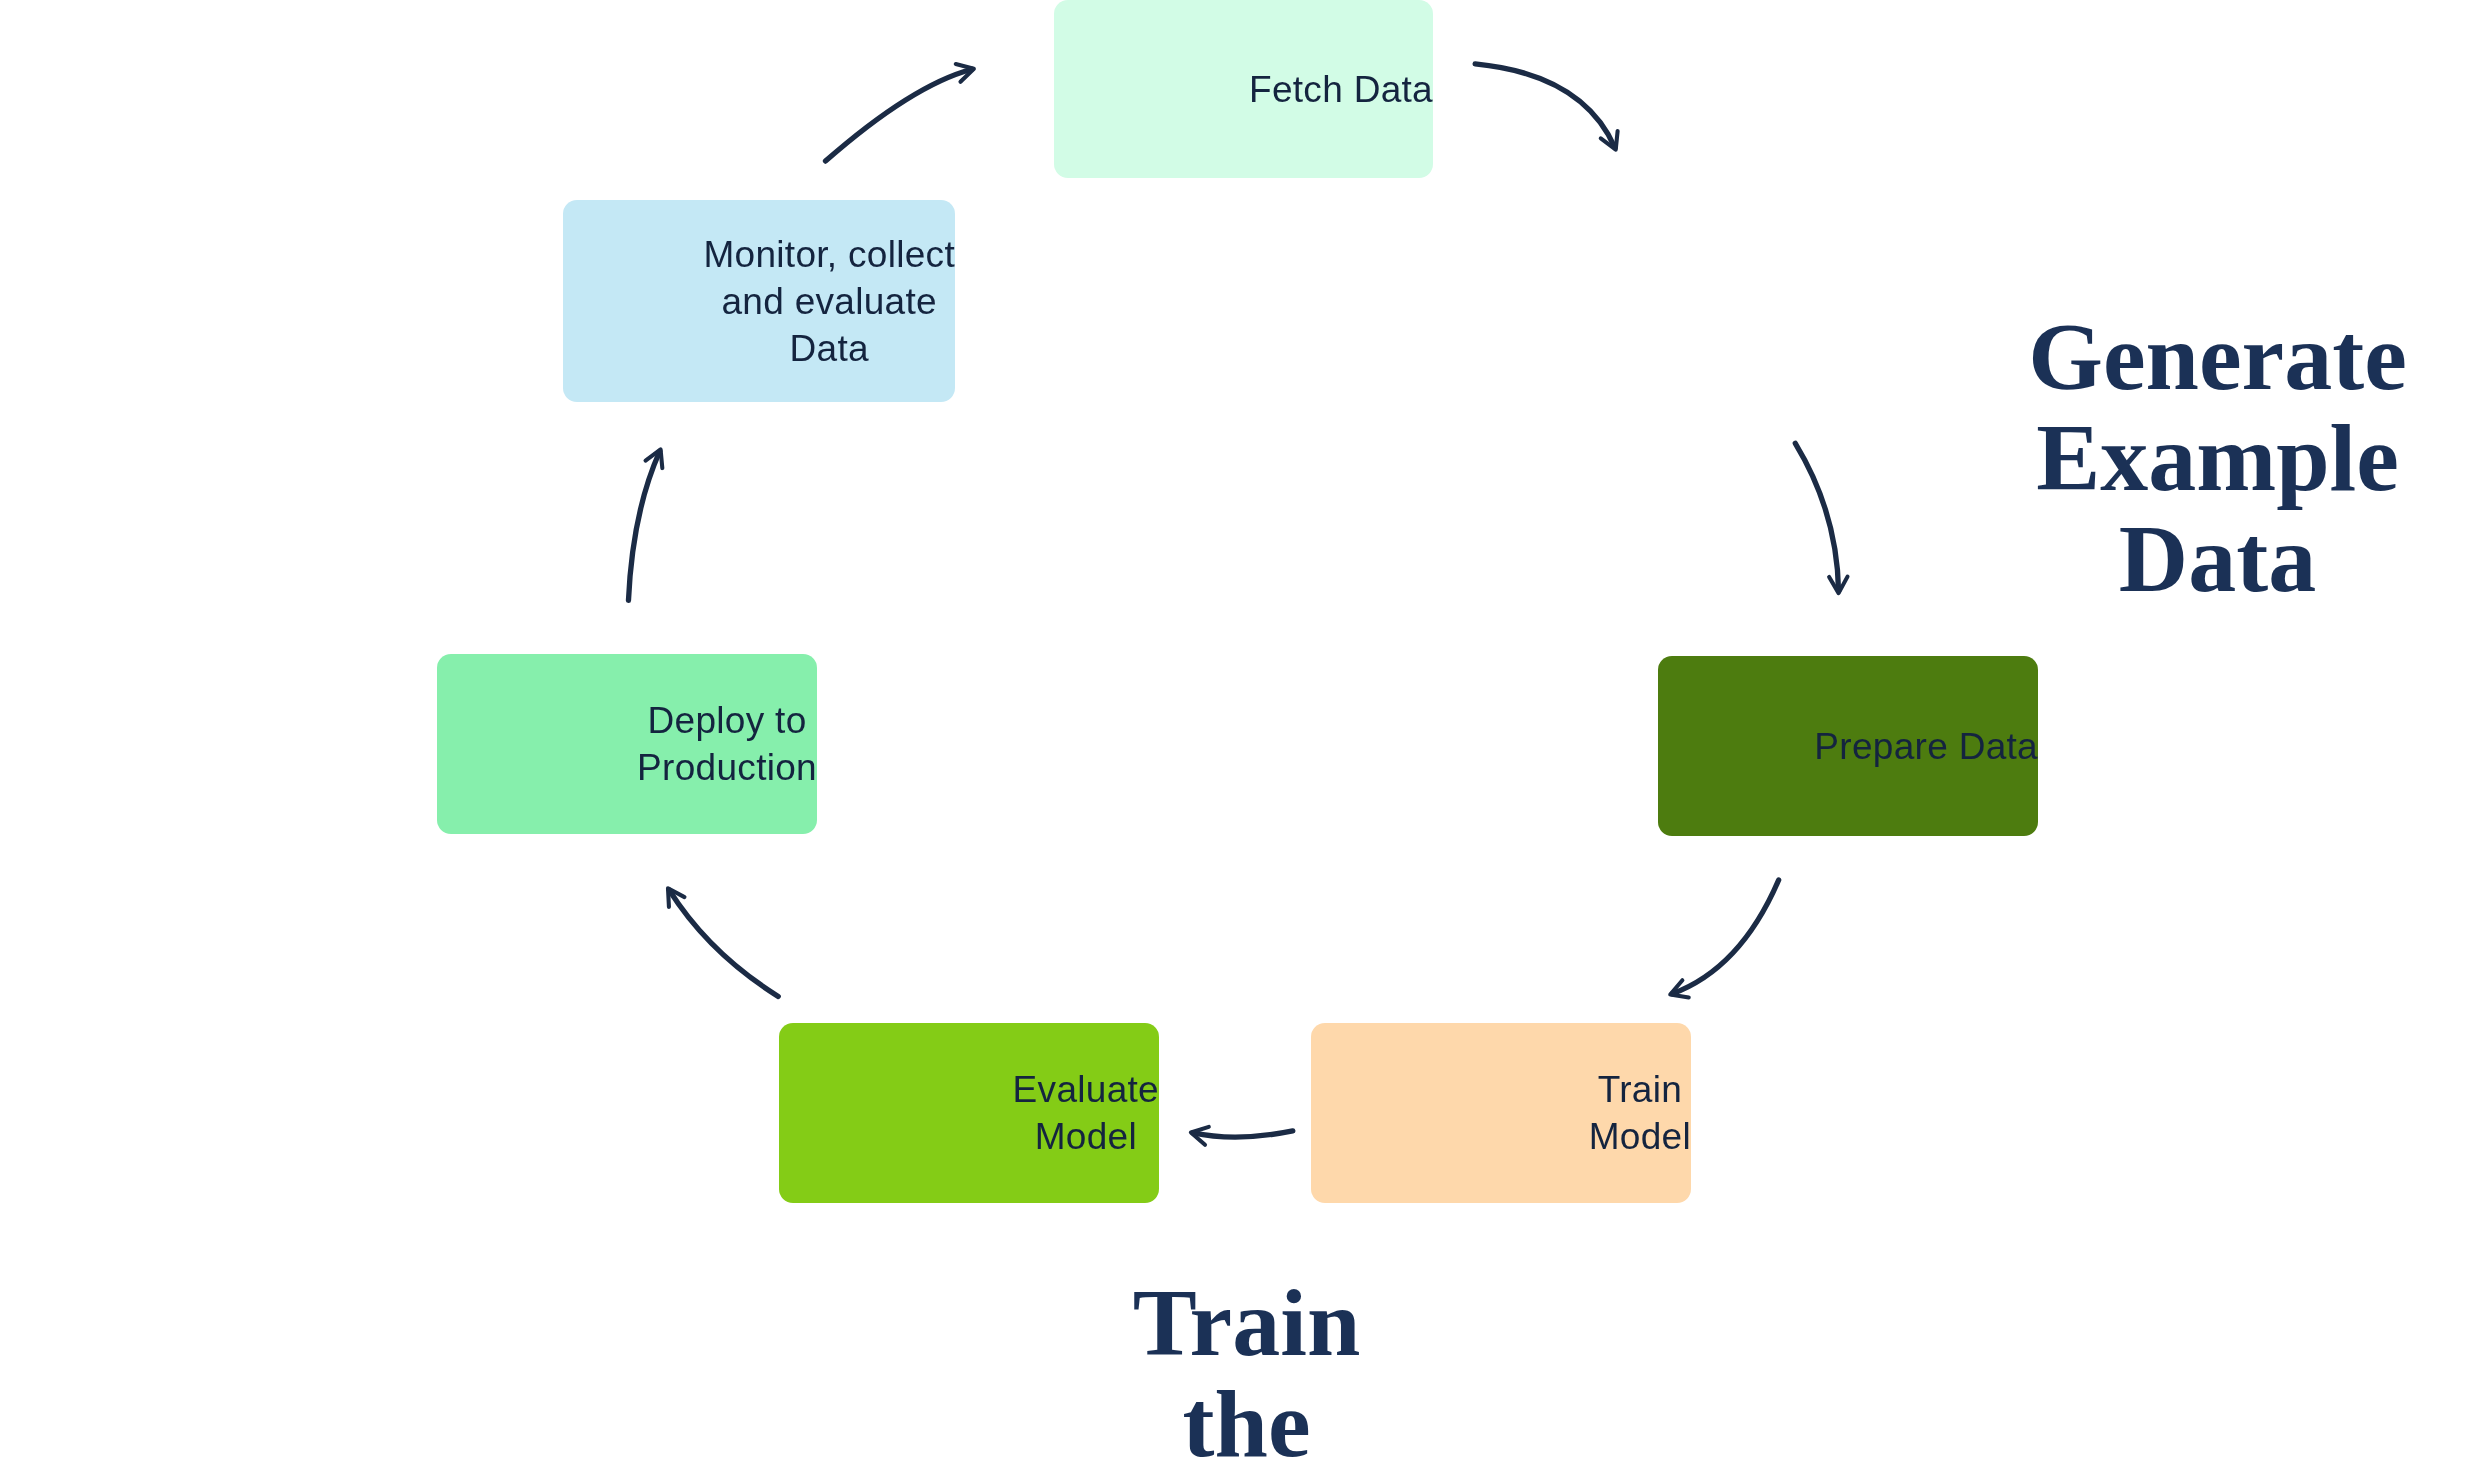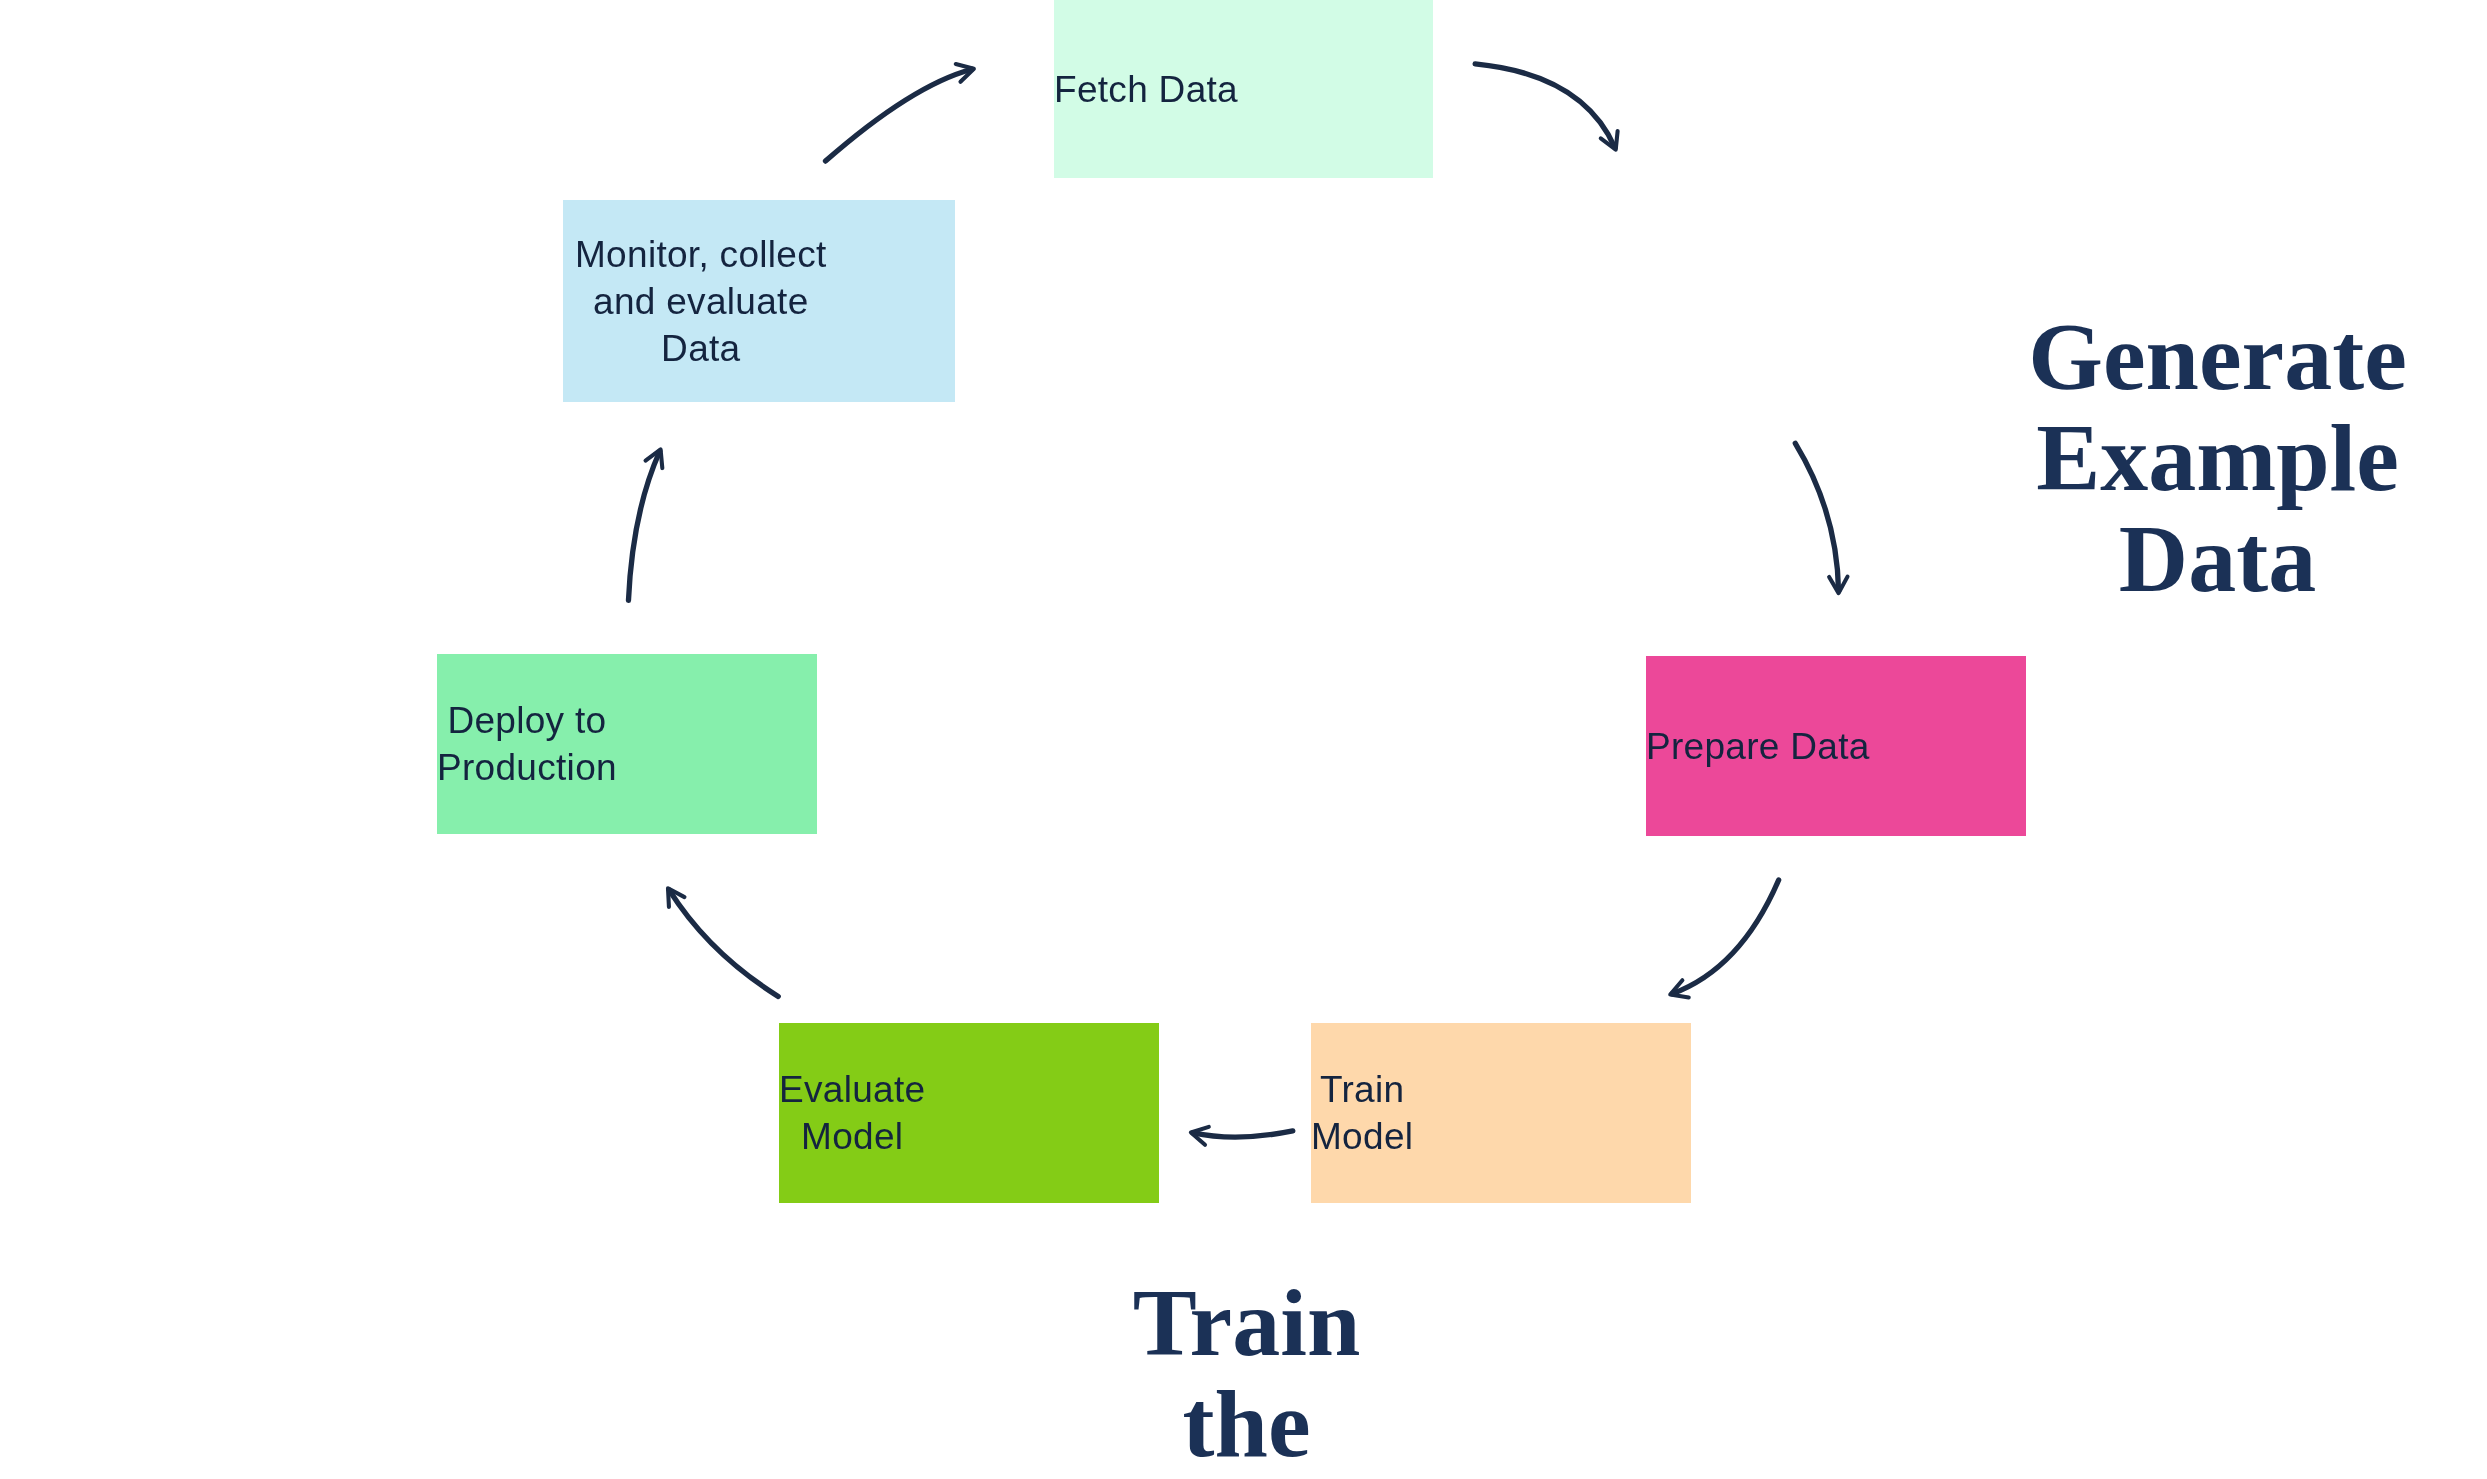--- a/index.html
+++ b/index.html
@@ -20,22 +20,23 @@
     left: 0;
     top: 0;
     width: 2487px;
     height: 1479px;
     pointer-events: none;
   }
   .node {
     position: absolute;
     display: flex;
     align-items: center;
-    justify-content: flex-start;
+    justify-content: flex-end;
     text-align: center;
+    border-radius: 14px;
   }
   .node-label {
     font-family: "Liberation Sans", sans-serif;
     font-size: 37px;
     line-height: 47px;
     color: #14243f;
     white-space: pre-line;
     letter-spacing: 0.3px;
   }
   .n-fetch    { left: 1054px; top: 0px;    width: 379px; height: 178px; }
@@ -80,21 +81,21 @@
       <path d="M 1169 1497 Q 1065 1432 1005 1337" marker-end="url(#arrowhead)"></path>
       <path d="M 944 902 Q 950 770 991 678" marker-end="url(#arrowhead)"></path>
     </g>
   </svg>
 
   <div class="node n-fetch" style="background-color: rgb(210, 252, 230);">
     <span class="node-label">Fetch Data</span>
   </div>
 
 
-  <div class="node n-prepare" style="background-color: #ec4899;">
+  <div class="node n-prepare" style="background-color: #4d7c0f; margin-left: 12px;">
     <span class="node-label">Prepare Data</span>
   </div>
 
   <div class="node n-train" style="background-color: rgb(254, 216, 171);">
     <span class="node-label">Train
 Model</span>
   </div>
 
   <div class="node n-evaluate" style="background-color: #84cc16;">
     <span class="node-label">Evaluate

